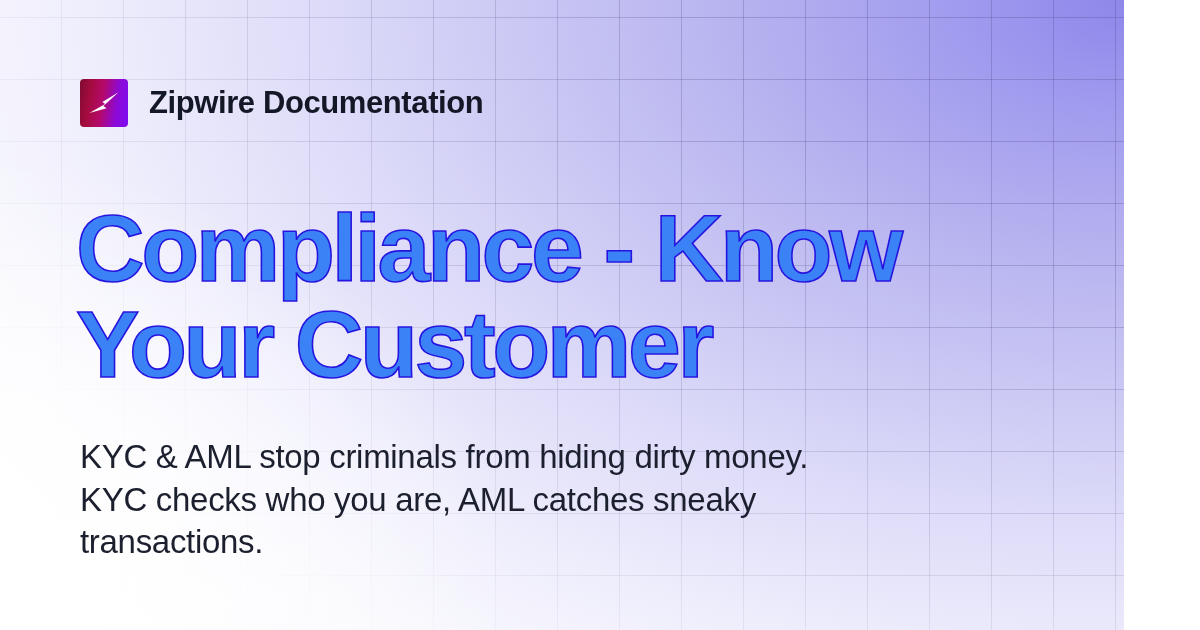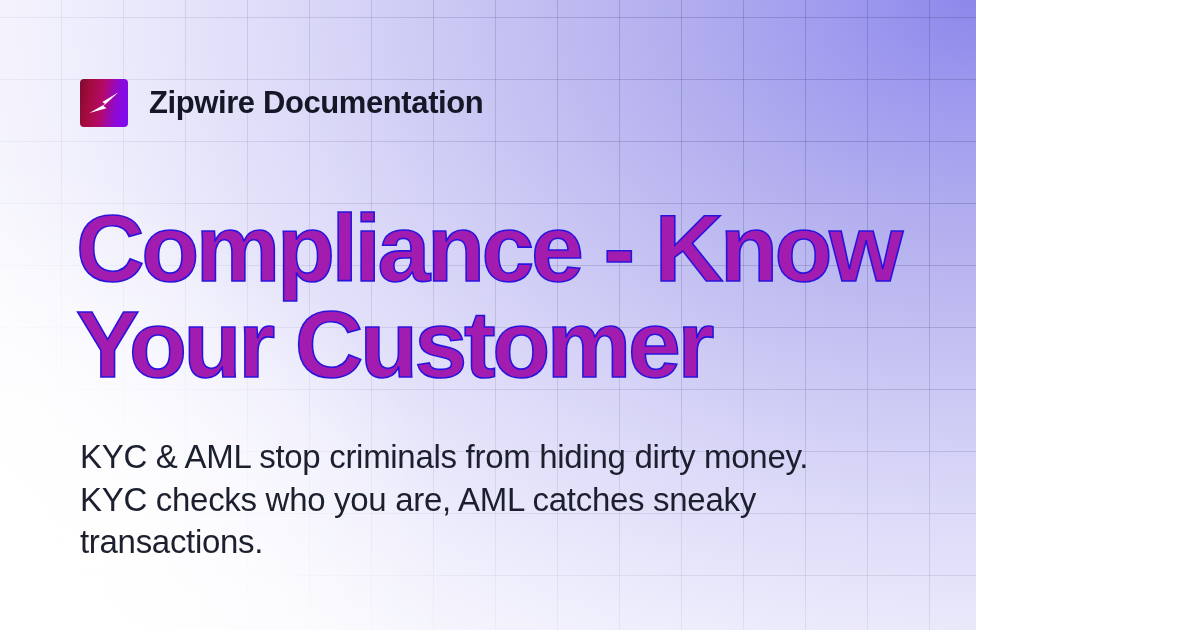--- a/index.html
+++ b/index.html
@@ -5,21 +5,21 @@
   * { margin:0; padding:0; box-sizing:border-box; }
 
   html, body {
     width:1200px; height:630px;
     overflow:hidden;
     background:#ffffff;
   }
 
   .canvas {
     position:relative;
-    width:976px; height:630px;
+    width:1124px; height:630px;
     overflow:hidden;
     background:#ffffff;
     font-family:"Liberation Sans", sans-serif;
   }
 
   
 
   
   .bg-wash {
     position:absolute; inset:0;
@@ -100,21 +100,21 @@
 
   
   .headline {
     position:absolute;
     left:-4px; top:200px;
     width:980px;
     font-size:95px;
     font-weight:bold;
     line-height:96px;
     letter-spacing:-3.4px;
-    color:#a21caf;
+    color:#3b82f6;
     -webkit-text-stroke:1.6px #2713df;
   }
 
   
   .subtitle {
     position:absolute;
     left:0; top:436px;
     width:790px;
     font-size:33px;
     font-weight:normal;

